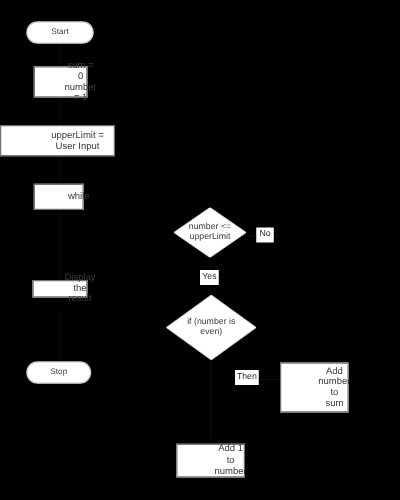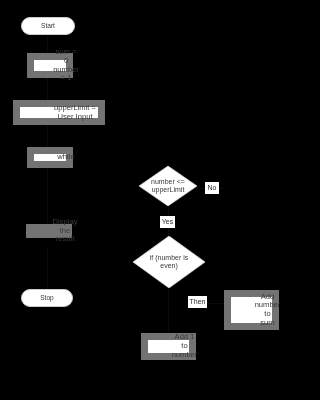--- a/index.html
+++ b/index.html
@@ -22,21 +22,21 @@
     color: #3a3a3a;
     display: flex;
     align-items: center;
     justify-content: center;
     text-align: center;
     box-sizing: border-box;
     line-height: 1.15;
     white-space: pre-line;
   }
   .process {
-    border: 7px solid #737373;
+    border: 1px solid #737373;
     font-size: 7.6px;
     padding-left: 32px;
   }
   .terminator {
     border: 1px solid #cccccc;
     border-radius: 999px;
     font-size: 6.6px;
   }
   .decision {
     background: transparent;
@@ -94,21 +94,21 @@
 
   <div class="node terminator" style="left:21px; top:17px; width:54px; height:18px;">
     <span>Start</span>
   </div>
 
   <div class="node process" style="left:27px; top:53px; width:43px; height:25px;">
     <span>sum = 0
 number = 1</span>
   </div>
 
-  <div class="node process" style="left:13px; top:100px; width:92px; height:25px;">
+  <div class="node process" style="left:0; top:100px; width:92px; height:25px;">
     <span>upperLimit = User Input</span>
   </div>
 
   <div class="node process" style="left:27px; top:147px; width:40px; height:21px;justify-content:center;">
     <span>while</span>
   </div>
 
   <div class="node process" style="left:26px; top:224px; width:44px; height:14px;">
     <span>Display the
 result</span>
@@ -132,21 +132,21 @@
     </svg>
     <span class="diamond-label">if (number is
 even)</span>
   </div>
 
   <div class="node process" style="left:224px; top:290px; width:55px; height:40px;">
     <span>Add number to
 sum</span>
   </div>
 
-  <div class="node process" style="left:141px; top:333px; width:55px; height:27px;">
+  <div class="node process" style="left:141px; top:355px; width:55px; height:27px;">
     <span>Add 1 to
 number</span>
   </div>
 
   <div class="edge-label" style="left:205px; top:182px; width:14px; height:12px;">
     <span>No</span>
   </div>
 
   <div class="edge-label" style="left:160px; top:216px; width:15px; height:12px;">
     <span>Yes</span>

